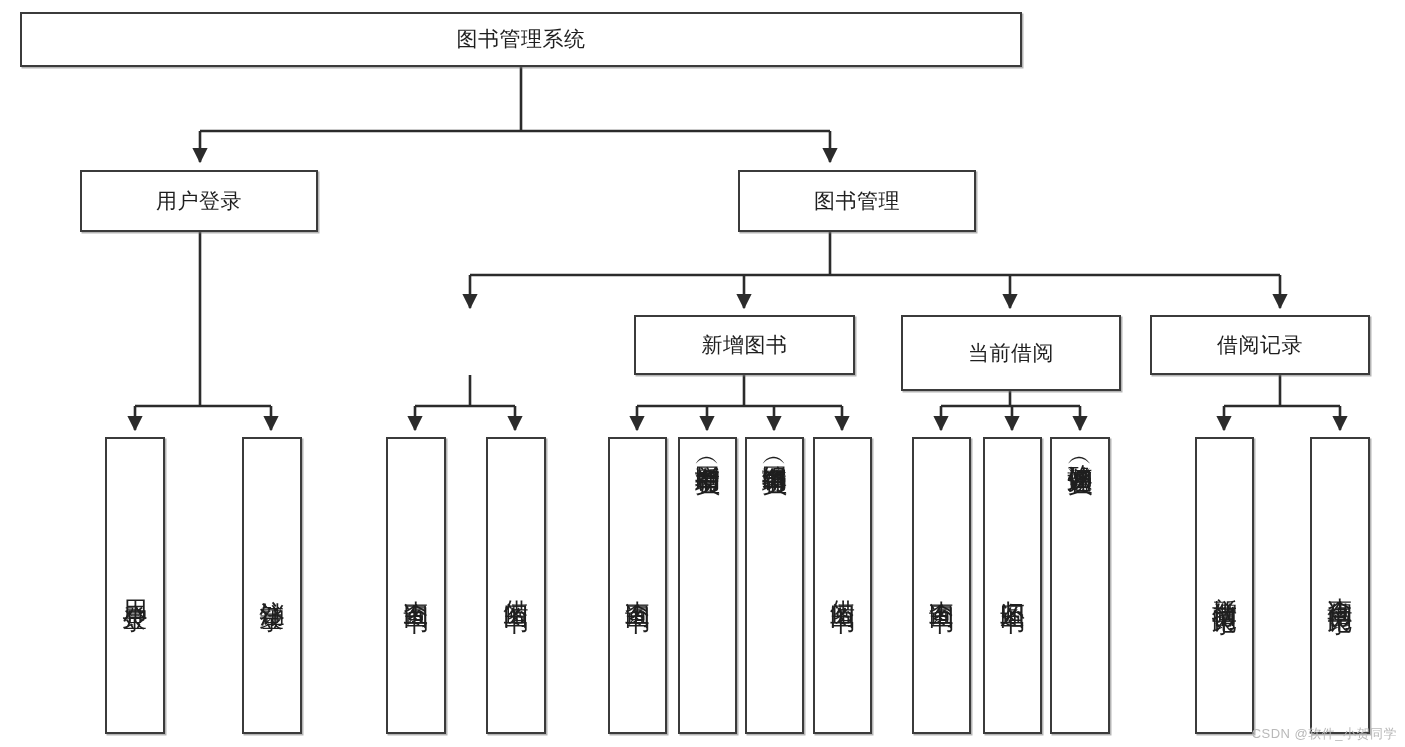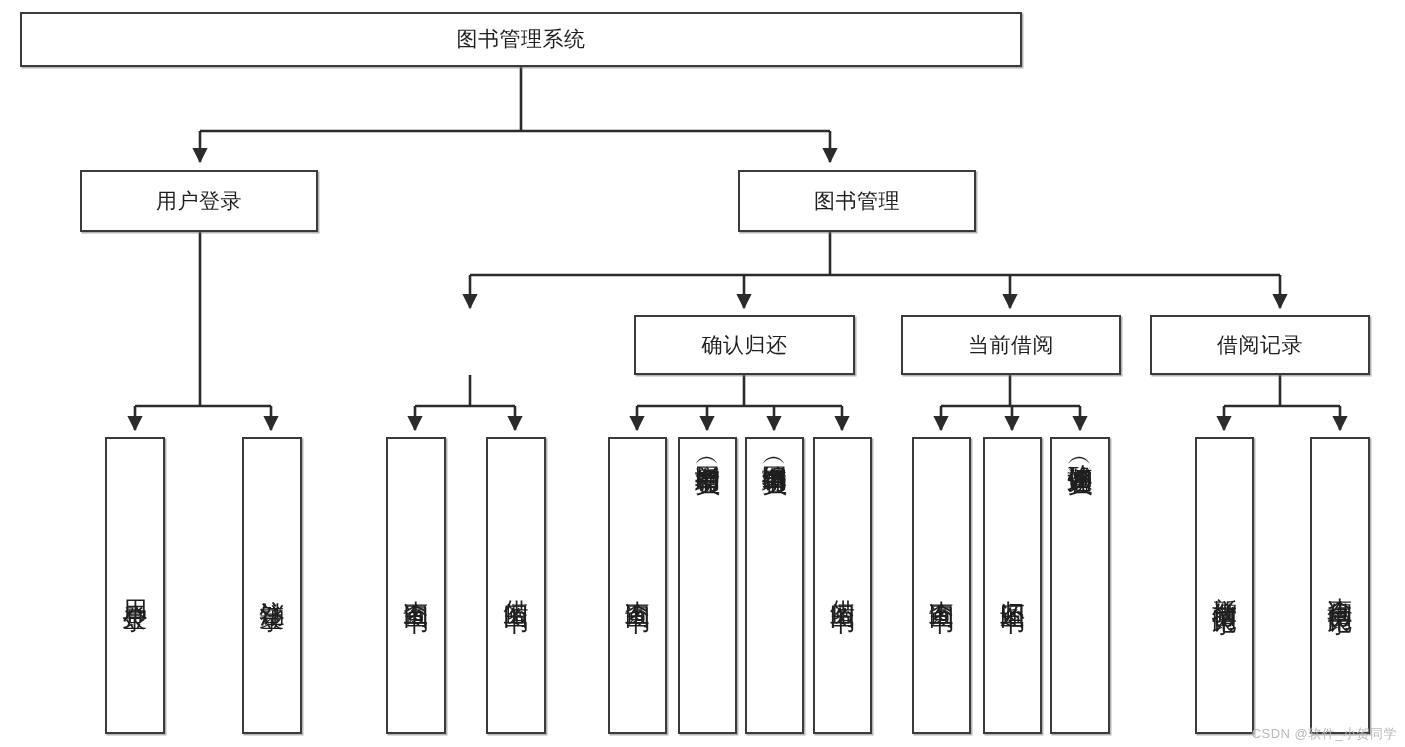--- a/index.html
+++ b/index.html
@@ -126,23 +126,23 @@
   </div>
 
   <div class="node horiz" style="left:80px;top:170px;width:238px;height:62px;">
     <span class="lbl">用户登录</span>
   </div>
   <div class="node horiz" style="left:714px;top:170px;width:238px;height:62px;margin-left:24px;">
     <span class="lbl">图书管理</span>
   </div>
 
   <div class="node horiz" style="left:634px;top:315px;width:221px;height:60px;">
-    <span class="lbl">确认归还</span>
+    <span class="lbl">新增图书</span>
   </div>
-  <div class="node horiz" style="left:901px;top:315px;width:220px;height:60px;">
+  <div class="node horiz" style="left:901px;top:315px;width:220px;height:76px;">
     <span class="lbl">当前借阅</span>
   </div>
   <div class="node horiz" style="left:1150px;top:315px;width:220px;height:60px;">
     <span class="lbl">借阅记录</span>
   </div>
 
   <div class="node vert mid" style="left:105px;top:437px;width:60px;height:297px;">
     <span class="lbl">用户登录</span>
   </div>
   <div class="node vert mid" style="left:242px;top:437px;width:60px;height:297px;">

